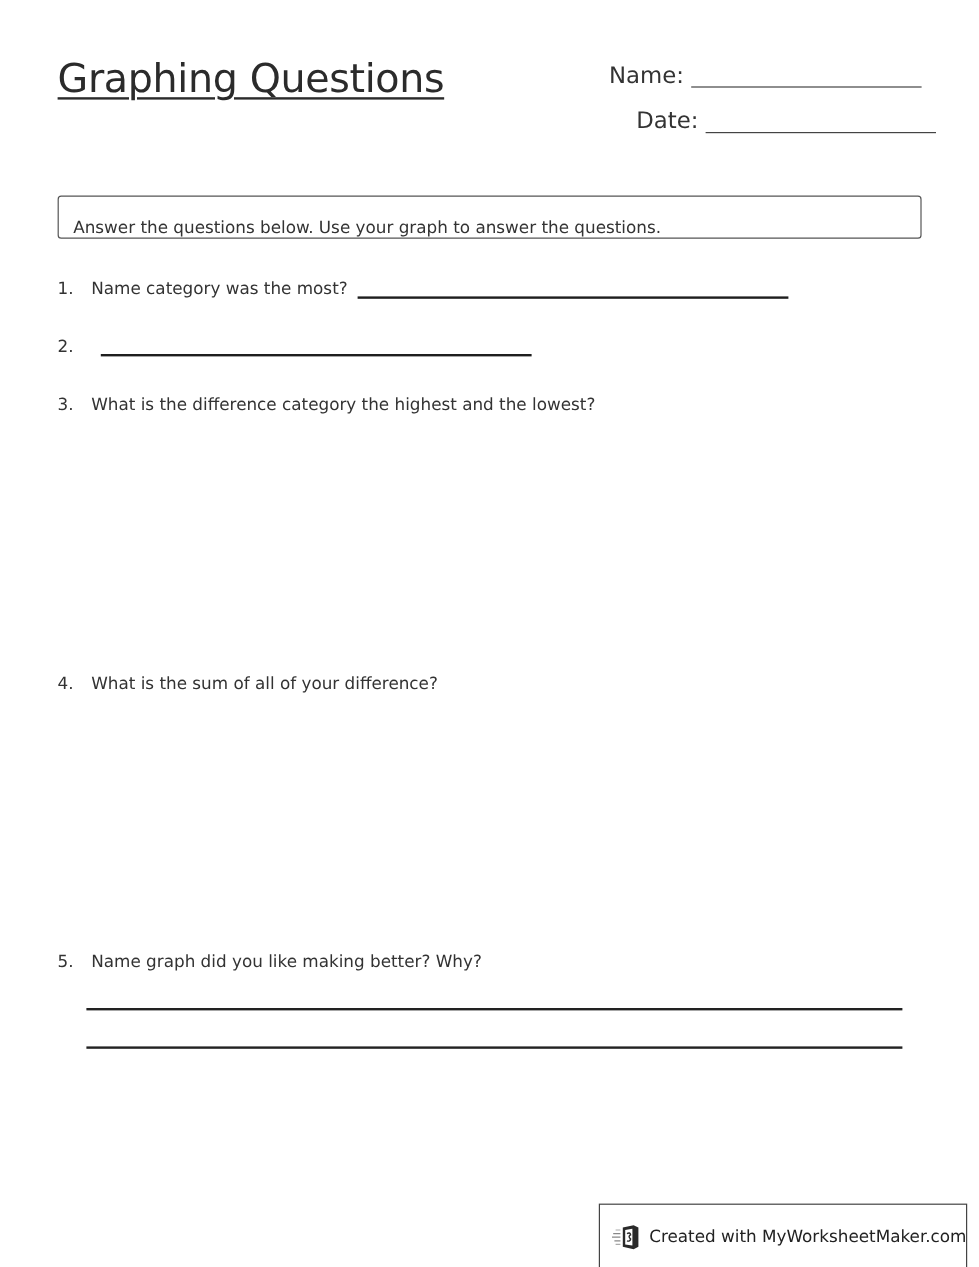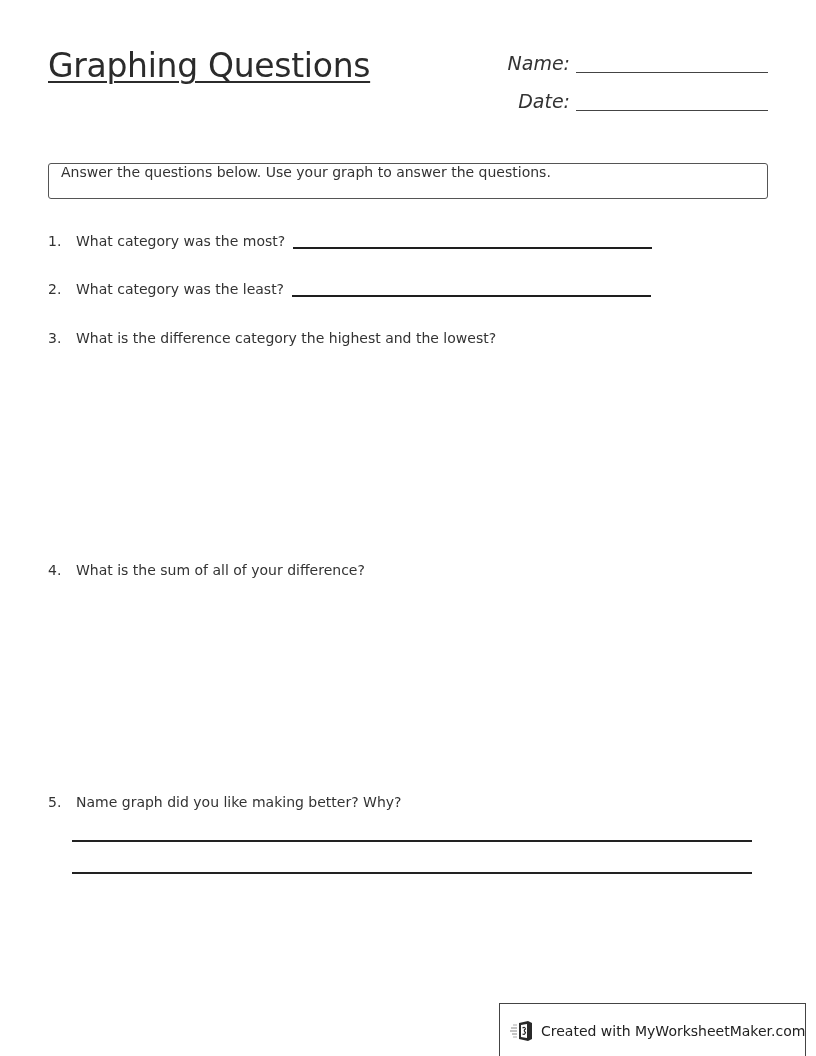--- a/index.html
+++ b/index.html
@@ -34,40 +34,39 @@
       display: flex;
       align-items: flex-end;
     }
     .field-label {
       font-size: 19px;
       color: #333;
       text-align: right;
       width: 80px;
       margin-right: 6px;
       line-height: 22px;
-      font-style: italic;
     }
     .field-line {
       width: 192px;
       height: 0;
       border-bottom: 1.5px solid #444;
       margin-bottom: 1px;
     }
     .instructions {
       position: absolute;
       left: 48px;
       top: 163px;
       width: 694px;
       height: 36px;
       border: 1.5px solid #555;
       border-radius: 3px;
       box-sizing: border-box;
       padding: 0 0 0 12px;
       display: flex;
-      align-items: flex-start;
+      align-items: flex-end;
       font-size: 14px;
       color: #333;
       width: 720px;
     }
     .question {
       position: absolute;
       left: 48px;
       display: flex;
       align-items: flex-end;
       font-size: 14px;
@@ -117,38 +116,37 @@
 </head>
 <body>
 
 <h1 class="title">Graphing Questions</h1>
 
 <div class="field-row" style="left:490px; top:52px;">
   <span class="field-label">Name:</span>
   <span class="field-line"></span>
 </div>
 
-<div class="field-row" style="left:490px; top:90px;">
+<div class="field-row" style="left:502px; top:90px;">
   <span class="field-label">Date:</span>
   <span class="field-line"></span>
 </div>
 
 <div class="instructions">
   <span>Answer the questions below. Use your graph to answer the questions.</span>
 </div>
 
 <div class="question" style="top:232px;">
   <span class="q-num">1.</span>
-  <span>What category was the most?</span>
+  <span>Name category was the most?</span>
   <span class="answer-line" style="width:359px;"></span>
 </div>
 
 <div class="question" style="top:280px;">
   <span class="q-num">2.</span>
-  <span>What category was the least?</span>
   <span class="answer-line" style="width:359px;"></span>
 </div>
 
 <div class="question" style="top:329px;">
   <span class="q-num">3.</span>
   <span>What is the difference category the highest and the lowest?</span>
 </div>
 
 <div class="question" style="top:561px;">
   <span class="q-num">4.</span>

